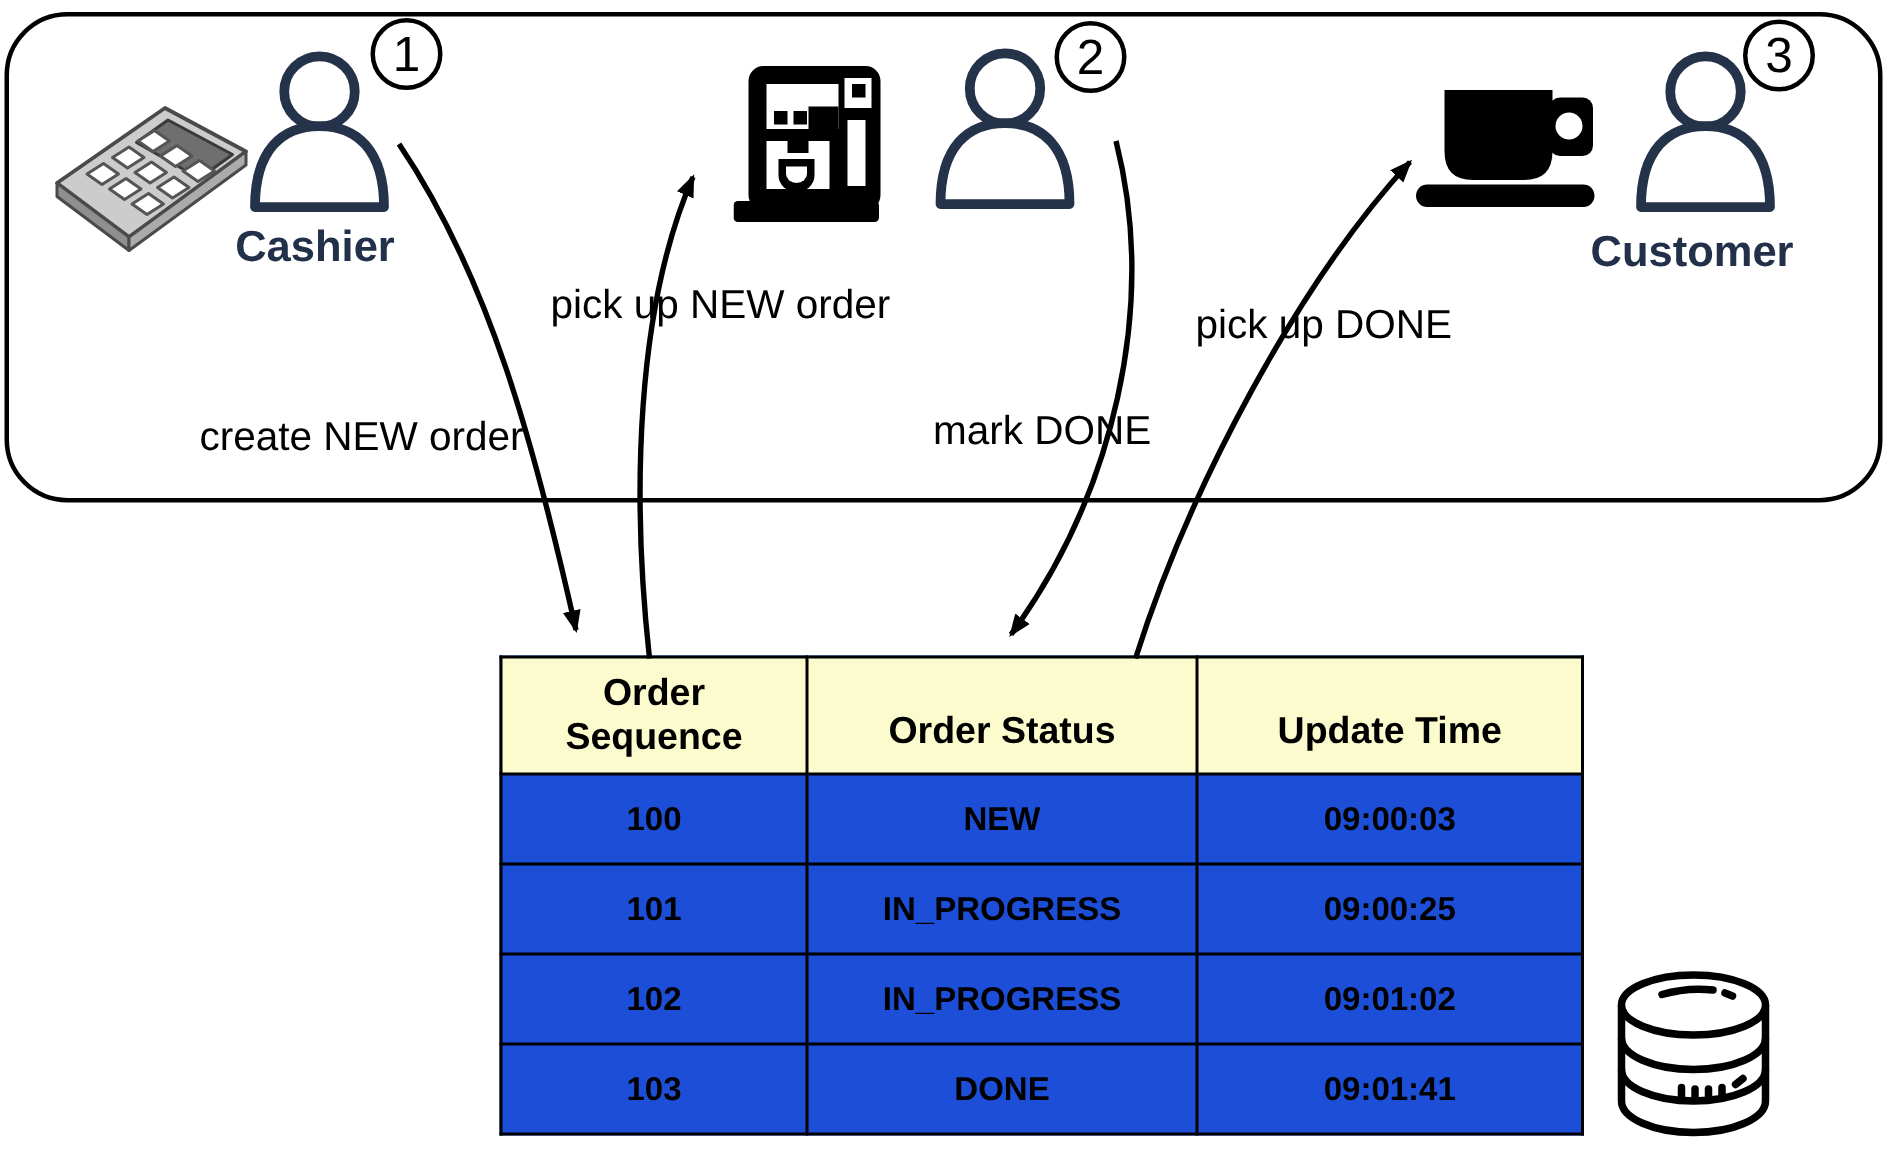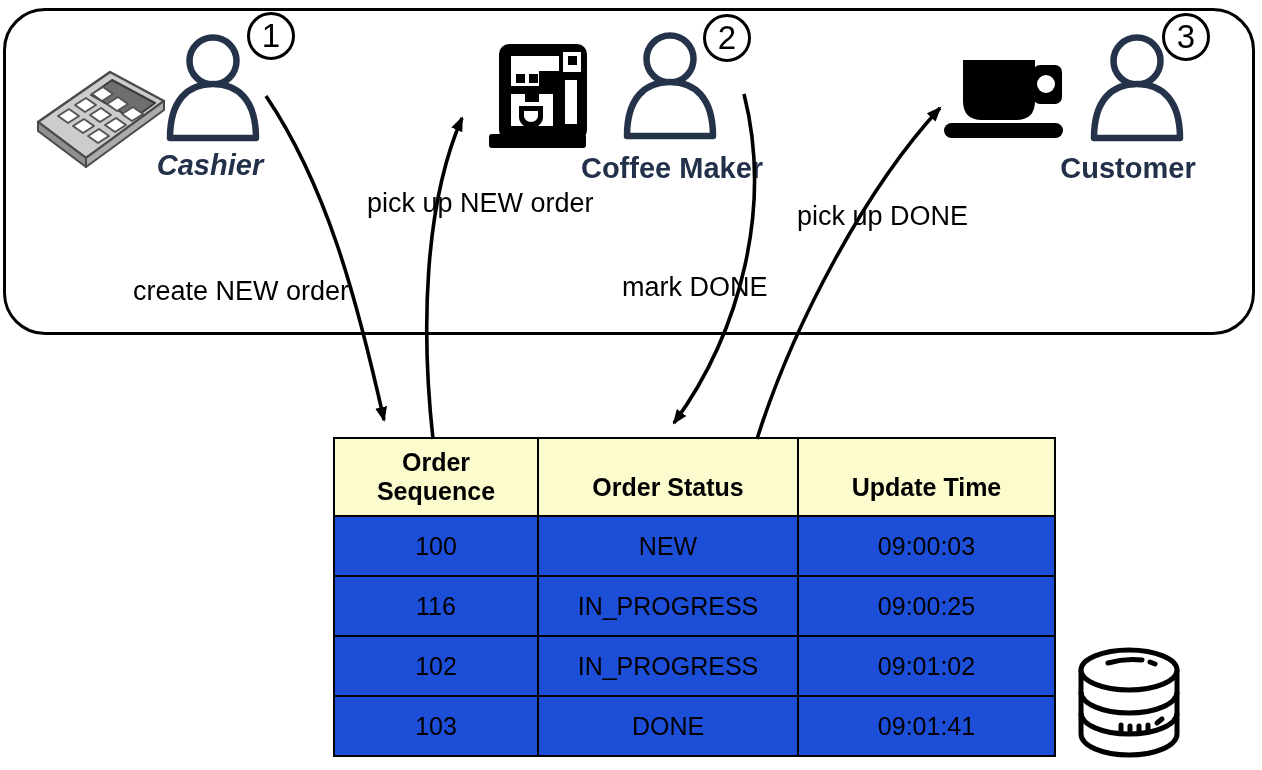--- a/index.html
+++ b/index.html
@@ -26,21 +26,21 @@
     position:absolute;font-size:27px;color:#000;white-space:nowrap;z-index:4;
   }
   table.orders{
     position:absolute;left:333px;top:437px;width:721px;border-collapse:collapse;
     table-layout:fixed;background:#1d4ed8;z-index:3;
   }
   table.orders th,table.orders td{
     border:2px solid #000;text-align:center;vertical-align:middle;padding:0;color:#000;
   }
   table.orders th{background:#fbfbcd;font-weight:bold;font-size:25px;height:76px;line-height:1.18;}
-  table.orders td{font-size:25px;height:58px;font-weight:normal;}
+  table.orders td{font-size:22px;height:58px;font-weight:bold;}
   .th-inner{display:block;margin-top:22px;}
   .th-inner.narrow{max-width:150px;margin:0 auto;}
 </style>
 </head>
 <body>
 
 <div id="canvas">
 
   <div class="boundary"></div>
 
@@ -64,21 +64,21 @@
 
   <svg class="abs" style="left:164px;top:34px;" width="98" height="108" viewBox="0 0 98 108">
     <circle cx="49" cy="27" r="23.5" fill="#fff" stroke="#25334a" stroke-width="6.5"></circle>
     <path d="M6,104 C6,66 24,50 49,50 C74,50 92,66 92,104 Z" fill="#fff" stroke="#25334a" stroke-width="6.5" stroke-linejoin="round"></path>
   </svg>
 
   <div class="badge" style="left:247px;top:12px;">
     <span>1</span>
   </div>
 
-  <div class="actor-label" style="left:110px;top:149px;width:200px;font-style:italic;">Cashier</div>
+  <div class="actor-label" style="left:110px;top:149px;width:200px;">Cashier</div>
 
   <svg class="abs" style="left:489px;top:44px;" width="104" height="106" viewBox="0 0 104 106">
     <rect x="0" y="90" width="97" height="14" rx="3" fill="#000"></rect>
     <rect x="10" y="0" width="88" height="96" rx="10" fill="#000"></rect>
     <rect x="22" y="12" width="48" height="30" fill="#fff"></rect>
     <rect x="50" y="27" width="20" height="15" fill="#000"></rect>
     <rect x="27" y="30" width="9" height="9" fill="#000"></rect>
     <rect x="40" y="30" width="9" height="9" fill="#000"></rect>
     <rect x="74" y="8" width="18" height="20" fill="#fff"></rect>
     <rect x="79" y="12" width="9" height="9" fill="#000"></rect>
@@ -91,21 +91,20 @@
 
   <svg class="abs" style="left:621px;top:32px;" width="98" height="108" viewBox="0 0 98 108">
     <circle cx="49" cy="27" r="23.5" fill="#fff" stroke="#25334a" stroke-width="6.5"></circle>
     <path d="M6,104 C6,66 24,50 49,50 C74,50 92,66 92,104 Z" fill="#fff" stroke="#25334a" stroke-width="6.5" stroke-linejoin="round"></path>
   </svg>
 
   <div class="badge" style="left:703px;top:14px;">
     <span>2</span>
   </div>
 
-  <div class="actor-label" style="left:562px;top:152px;width:220px;">Coffee Maker</div>
 
   <svg class="abs" style="left:936px;top:57px;" width="130" height="85" viewBox="0 0 130 85">
     <rect x="97" y="8" width="29" height="39" rx="7" fill="#000"></rect>
     <circle cx="110" cy="27" r="9" fill="#fff"></circle>
     <path d="M27,3 H99 V44 Q99,63 80,63 H46 Q27,63 27,44 Z" fill="#000"></path>
     <rect x="8" y="66" width="119" height="15" rx="7.5" fill="#000"></rect>
   </svg>
 
   <svg class="abs" style="left:1088px;top:34px;" width="98" height="108" viewBox="0 0 98 108">
     <circle cx="49" cy="27" r="23.5" fill="#fff" stroke="#25334a" stroke-width="6.5"></circle>
@@ -154,21 +153,21 @@
           </th>
       </tr>
     </thead>
     <tbody>
       <tr>
         <td>100</td>
         <td>NEW</td>
         <td>09:00:03</td>
       </tr>
       <tr>
-        <td>116</td>
+        <td>101</td>
         <td>IN_PROGRESS</td>
         <td>09:00:25</td>
       </tr>
       <tr>
         <td>102</td>
         <td>IN_PROGRESS</td>
         <td>09:01:02</td>
       </tr>
       <tr>
         <td>103</td>

